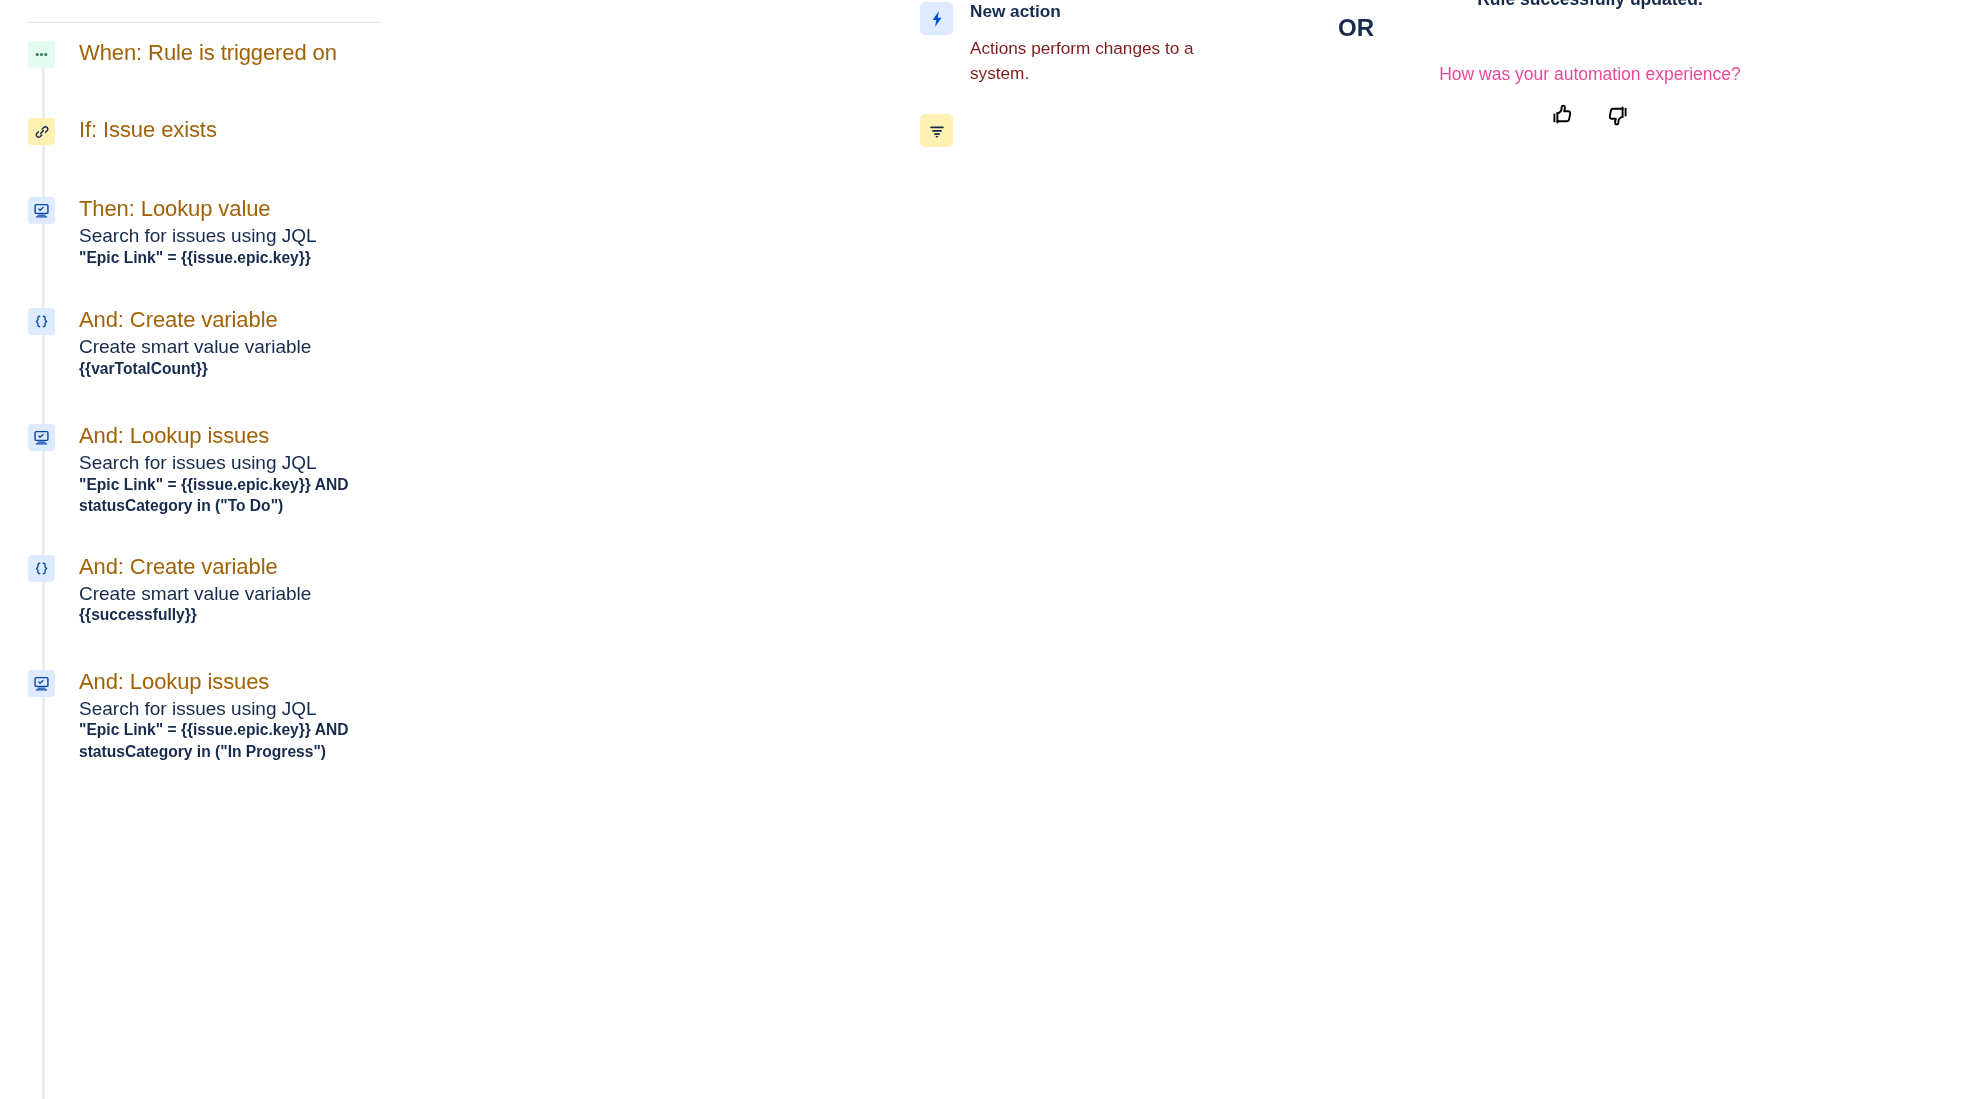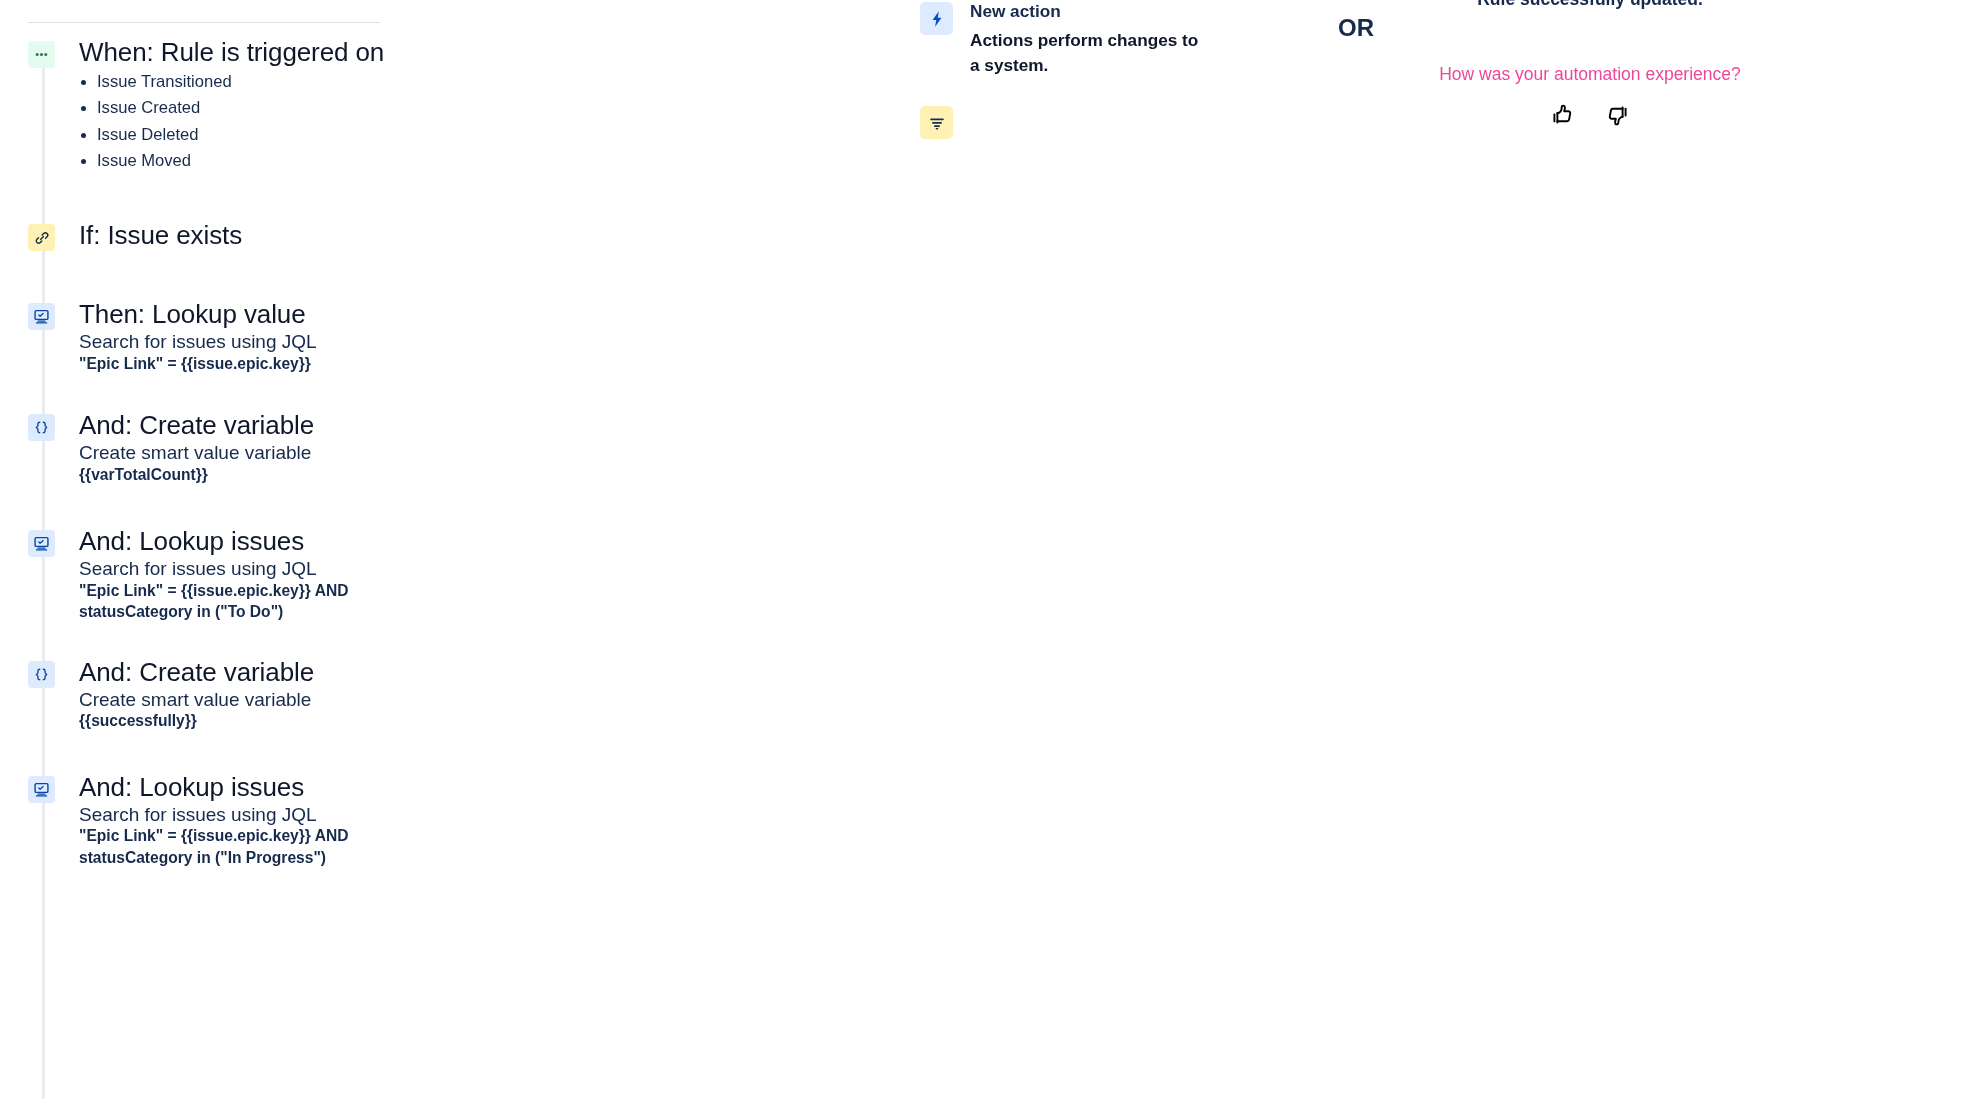--- a/index.html
+++ b/index.html
@@ -84,24 +84,24 @@
   .icon-condition { background: #FFF0B3; }
   .icon-action { background: #DEEBFF; }
 
   .node-body {
     padding-left: 24px;
     padding-top: 0px;
     max-width: 300px;
   }
 
   .node-title {
-    font-size: 26px;
+    font-size: 22px;
     line-height: 25px;
     font-weight: 400;
-    color: #0f172a;
+    color: #a16207;
     letter-spacing: -0.1px;
     white-space: nowrap;
   }
 
   .node-sub {
     font-size: 19px;
     line-height: 21.5px;
     font-weight: 400;
     color: #172B4D;
     margin-top: 4px;
@@ -181,23 +181,23 @@
   }
   .picker-title {
     font-size: 17.2px;
     line-height: 22px;
     font-weight: 700;
     color: #172B4D;
   }
   .picker-desc {
     font-size: 17.2px;
     line-height: 25px;
-    font-weight: 700;
-    color: #0f172a;
-    margin-top: 6px;
+    font-weight: 400;
+    color: #7f1d1d;
+    margin-top: 14px;
   }
 
   
   .or-label {
     position: absolute;
     left: 1338px;
     top: 14px;
     font-size: 24px;
     font-weight: 700;
     color: #172B4D;
@@ -261,26 +261,20 @@
       <div class="node">
         <span class="node-icon icon-trigger">
           <svg width="17" height="17" viewBox="0 0 17 17" aria-hidden="true">
             <circle cx="4.2" cy="8.5" r="1.55" fill="#36785A"></circle>
             <circle cx="8.5" cy="8.5" r="1.55" fill="#36785A"></circle>
             <circle cx="12.8" cy="8.5" r="1.55" fill="#36785A"></circle>
           </svg>
         </span>
         <div class="node-body">
           <div class="node-title">When: Rule is triggered on</div>
-          <ul class="trigger-list">
-            <li>Issue Transitioned</li>
-            <li>Issue Created</li>
-            <li>Issue Deleted</li>
-            <li>Issue Moved</li>
-          </ul>
         </div>
       </div>
 
       <div class="gap-when"></div>
 
       <div class="node">
         <span class="node-icon icon-condition">
           <svg width="16" height="16" viewBox="0 0 18 18" aria-hidden="true">
             <g fill="none" stroke="#172B4D" stroke-width="1.6" stroke-linecap="round">
               <path d="M7.4 10.6 10.6 7.4"></path>

